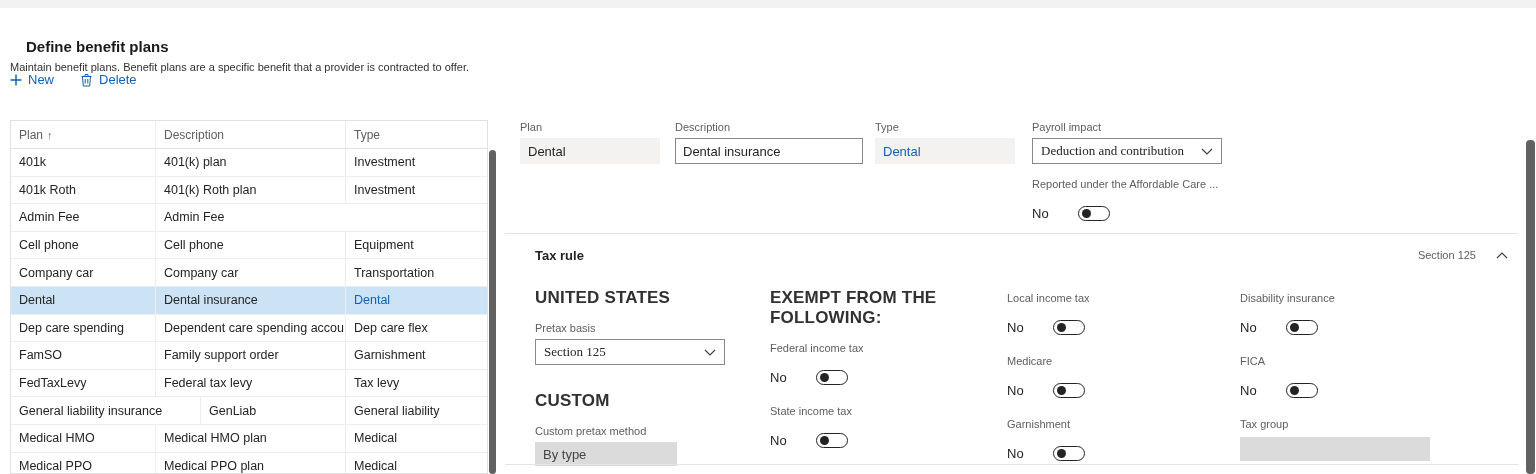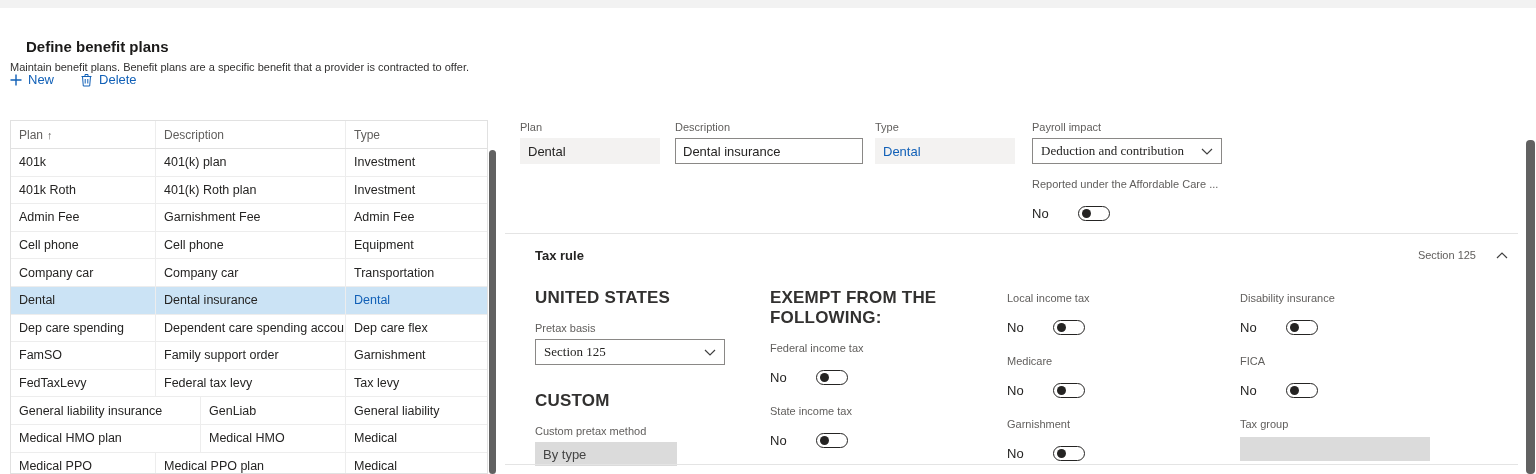--- a/index.html
+++ b/index.html
@@ -117,21 +117,20 @@
       <div class="gc c-desc">401(k) plan</div>
       <div class="gc c-type">Investment</div>
     </div>
     <div class="grid-row">
       <div class="gc c-plan">401k Roth</div>
       <div class="gc c-desc">401(k) Roth plan</div>
       <div class="gc c-type">Investment</div>
     </div>
     <div class="grid-row">
       <div class="gc c-plan">Admin Fee</div>
-      <div class="gc c-desc">Garnishment Fee</div>
       <div class="gc c-type">Admin Fee</div>
     </div>
     <div class="grid-row">
       <div class="gc c-plan">Cell phone</div>
       <div class="gc c-desc">Cell phone</div>
       <div class="gc c-type">Equipment</div>
     </div>
     <div class="grid-row">
       <div class="gc c-plan">Company car</div>
       <div class="gc c-desc">Company car</div>
@@ -156,22 +155,22 @@
       <div class="gc c-plan">FedTaxLevy</div>
       <div class="gc c-desc">Federal tax levy</div>
       <div class="gc c-type">Tax levy</div>
     </div>
     <div class="grid-row">
       <div class="gc c-desc">General liability insurance</div>
       <div class="gc c-plan">GenLiab</div>
       <div class="gc c-type">General liability</div>
     </div>
     <div class="grid-row">
+      <div class="gc c-plan">Medical HMO</div>
       <div class="gc c-desc">Medical HMO plan</div>
-      <div class="gc c-plan">Medical HMO</div>
       <div class="gc c-type">Medical</div>
     </div>
     <div class="grid-row">
       <div class="gc c-plan">Medical PPO</div>
       <div class="gc c-desc">Medical PPO plan</div>
       <div class="gc c-type">Medical</div>
     </div>
   </div>
   <div class="grid-scrollbar"></div>
 

